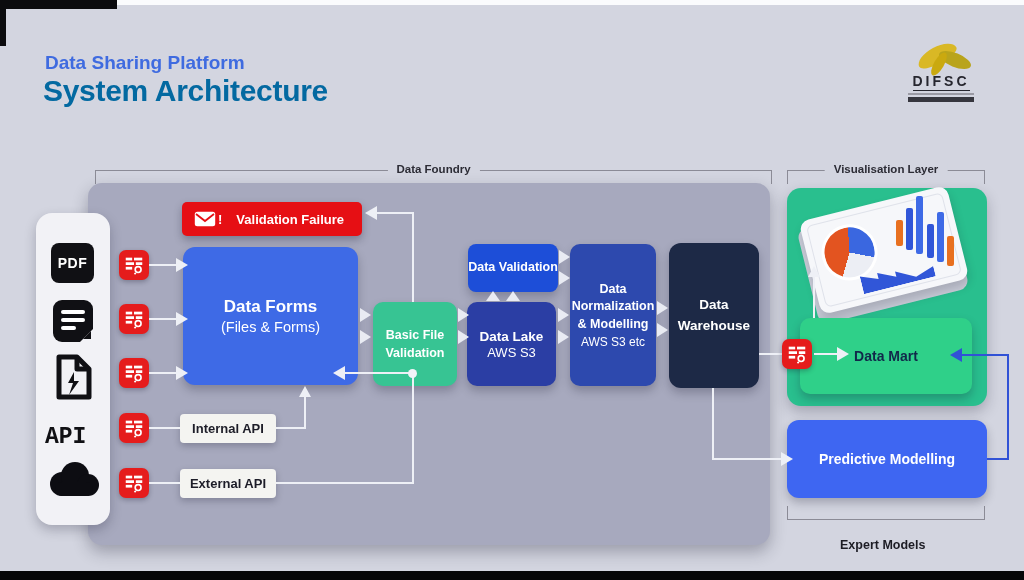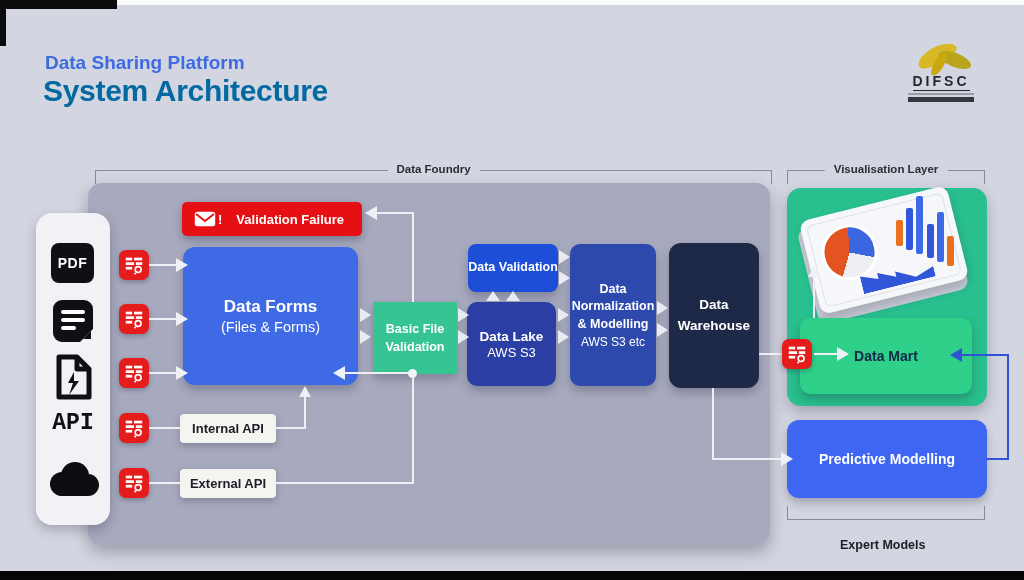--- a/index.html
+++ b/index.html
@@ -21,41 +21,41 @@
   .sec-label{position:absolute;font-size:12.5px;font-weight:bold;color:#1c1c24;text-align:center;}
   
   .grey-panel{position:absolute;left:88px;top:183px;width:682px;height:362px;background:#a7a9be;border-radius:14px;box-shadow:0 7px 16px rgba(25,25,45,.30);}
   .pill{position:absolute;left:36px;top:213px;width:74px;height:312px;background:#f2f2f6;border-radius:16px;box-shadow:0 5px 12px rgba(25,25,45,.25);}
   .vis-panel{position:absolute;left:787px;top:188px;width:200px;height:218px;background:#29bf8e;border-radius:14px;box-shadow:0 6px 14px rgba(25,25,45,.25);}
   
   .node{position:absolute;display:flex;flex-direction:column;align-items:center;justify-content:center;text-align:center;color:#fff;box-shadow:0 5px 10px rgba(20,20,40,.25);}
   .portal{left:183px;top:247px;width:175px;height:138px;background:#3e6ae6;border-radius:12px;}
   .portal .t{font-size:17px;font-weight:bold;}
   .portal .s{font-size:14.5px;margin-top:2px;}
-  .bfv{left:373px;top:302px;width:84px;height:72px;background:#37c493;border-radius:1px;font-size:12.5px;font-weight:bold;line-height:1.45;padding:0 6px;box-sizing:border-box;}
+  .bfv{left:373px;top:302px;width:84px;height:84px;background:#37c493;border-radius:10px;font-size:12.5px;font-weight:bold;line-height:1.45;padding:0 6px;box-sizing:border-box;}
   .dval{left:468px;top:244px;width:90px;height:48px;background:#1d4ed8;border-radius:8px;font-size:12.5px;font-weight:bold;line-height:1.4;}
   .lake{left:467px;top:302px;width:89px;height:84px;background:#2b3ea4;border-radius:10px;}
   .lake .t{font-size:13.5px;font-weight:bold;}
   .lake .s{font-size:13px;margin-top:1px;}
   .norm{left:570px;top:244px;width:86px;height:142px;background:#2d49ae;border-radius:10px;padding:0 5px;box-sizing:border-box;}
   .norm .t{font-size:12.5px;font-weight:bold;line-height:1.4;}
   .norm .s{font-size:12px;margin-top:2px;}
   .wh{left:669px;top:243px;width:90px;height:145px;background:#1d2946;border-radius:12px;font-size:13.5px;font-weight:bold;line-height:1.5;}
   .mart{left:800px;top:318px;width:172px;height:76px;background:#2fd089;border-radius:10px;color:#11284a;font-size:14px;font-weight:bold;}
   .pred{left:787px;top:420px;width:200px;height:78px;background:#3e66f2;border-radius:12px;font-size:14px;font-weight:bold;}
   .apibox{position:absolute;width:96px;height:29px;background:#f4f4f1;border-radius:4px;display:flex;align-items:center;justify-content:center;font-size:13px;font-weight:bold;color:#1d1d28;box-shadow:0 3px 7px rgba(20,20,40,.25);}
   
   .banner{position:absolute;left:182px;top:202px;width:180px;height:34px;background:#e60f14;border-radius:5px;display:flex;align-items:center;box-shadow:0 4px 9px rgba(20,20,40,.3);}
   .banner .txt{color:#fff;font-size:13px;font-weight:bold;margin-left:14px;}
   .banner .bang{color:#fff;font-size:13px;font-weight:bold;margin-left:2px;}
   
   .redicon{position:absolute;width:30px;height:30px;background:#e51c1c;border-radius:7px;display:flex;align-items:center;justify-content:center;box-shadow:0 2px 5px rgba(20,20,40,.3);}
   
   .pdfic{position:absolute;left:51px;top:243px;width:43px;height:40px;background:#101014;border-radius:8px;color:#fff;display:flex;align-items:center;justify-content:center;font-size:14px;font-weight:bold;letter-spacing:.5px;}
-  .apitxt{position:absolute;left:45px;top:410px;width:56px;text-align:center;font-family:"Liberation Mono",monospace;font-size:23px;font-weight:bold;color:#101014;}
+  .apitxt{position:absolute;left:45px;top:424px;width:56px;text-align:left;font-family:"Liberation Mono",monospace;font-size:23px;font-weight:bold;color:#101014;}
   
   .line{position:absolute;background:#eef0f6;}
   .blue-line{position:absolute;background:#3152d6;}
   .dot{position:absolute;width:9px;height:9px;border-radius:50%;background:#f2f3f8;}
   .arr-r{position:absolute;width:0;height:0;border-top:7px solid transparent;border-bottom:7px solid transparent;border-left:12px solid #eef0f6;}
   .arr-l{position:absolute;width:0;height:0;border-top:7px solid transparent;border-bottom:7px solid transparent;border-right:12px solid #eef0f6;}
   .arr-u{position:absolute;width:0;height:0;border-left:6px solid transparent;border-right:6px solid transparent;border-bottom:11px solid #eef0f6;}
   .arr-l-blue{position:absolute;width:0;height:0;border-top:7px solid transparent;border-bottom:7px solid transparent;border-right:12px solid #3152d6;}
   .chev-r{position:absolute;width:0;height:0;border-top:7px solid transparent;border-bottom:7px solid transparent;border-left:11px solid #e9ebf3;}
   .chev-u{position:absolute;width:0;height:0;border-left:7px solid transparent;border-right:7px solid transparent;border-bottom:10px solid #e9ebf3;}

